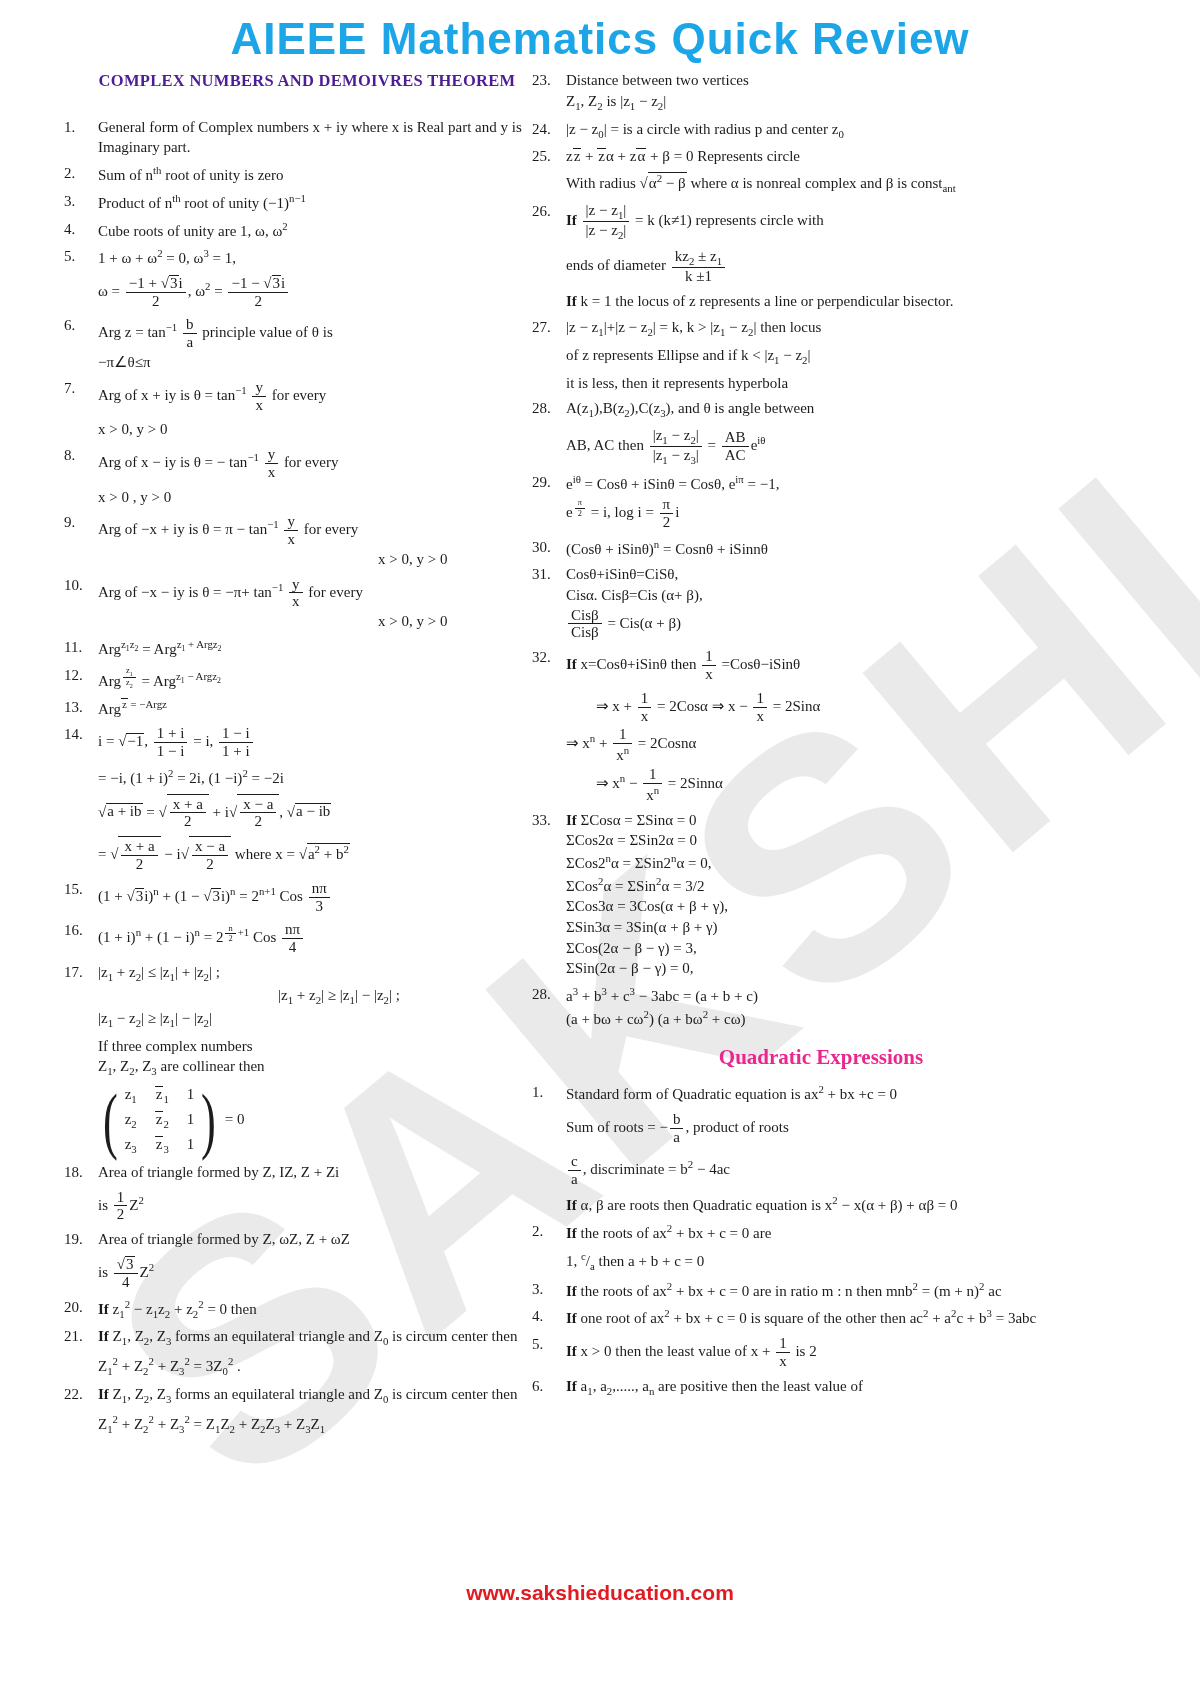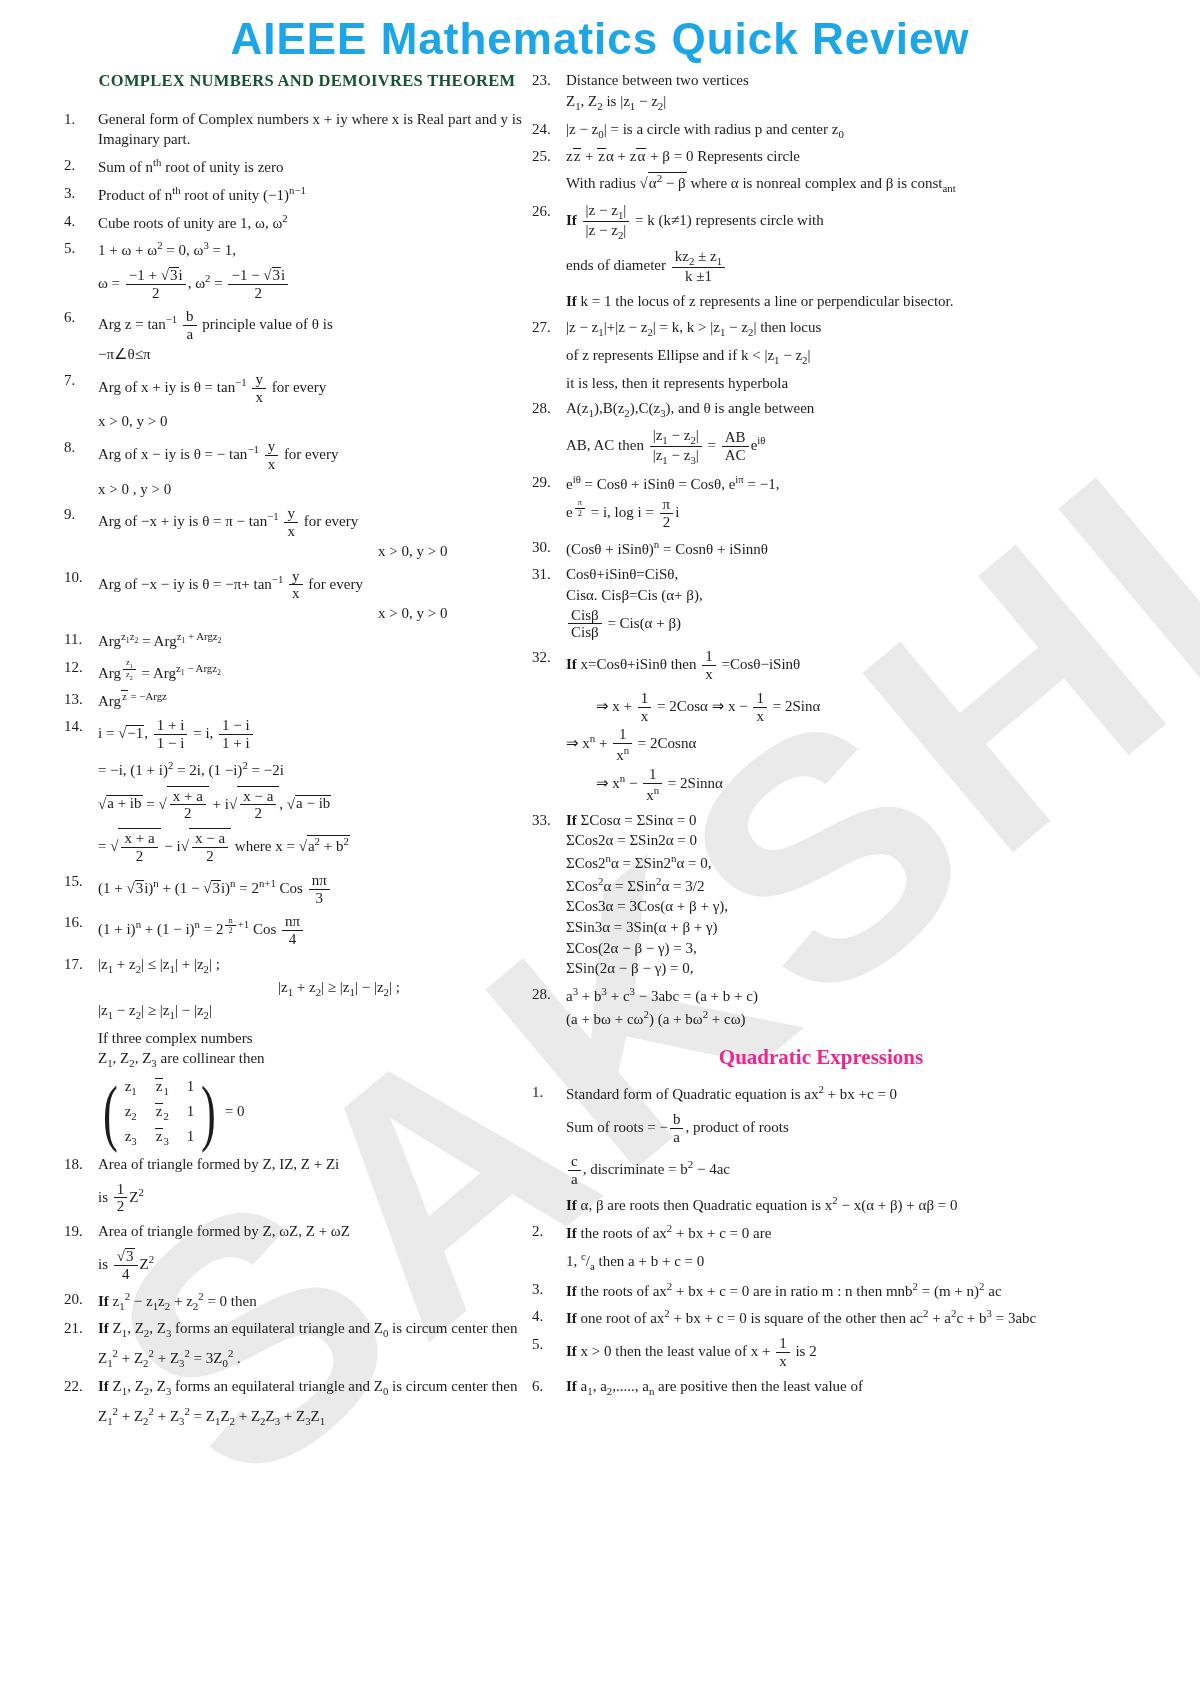--- a/index.html
+++ b/index.html
@@ -8,22 +8,22 @@
   #title{position:absolute;top:14px;left:0;width:100%;text-align:center;
          font-family:"Liberation Sans",sans-serif;font-weight:bold;font-size:44px;
          letter-spacing:1px;color:#1ca6e8;}
   #watermark{position:absolute;left:40px;top:1260px;font-family:"Liberation Sans",sans-serif;
          font-weight:bold;font-size:340px;color:rgba(150,150,150,0.20);
          transform:rotate(-40deg);transform-origin:0 0;white-space:nowrap;z-index:0;
          letter-spacing:10px;pointer-events:none;}
   .col{position:absolute;top:70px;z-index:1;font-size:15px;line-height:1.38;}
   #left-col{left:64px;width:486px;}
   #right-col{left:532px;width:578px;}
-  .sec-head{font-family:"Liberation Serif",serif;font-weight:bold;color:#14532d;
-            text-align:center;font-size:16.5px;margin-bottom:16px;letter-spacing:0.3px;}
+  .sec-head{font-family:"Liberation Serif",serif;font-weight:bold;color:#4c1d95;
+            text-align:center;font-size:16.5px;margin-bottom:24px;letter-spacing:0.3px;}
   .sec-head2{font-family:"Liberation Serif",serif;font-weight:bold;color:#ec268f;
             text-align:center;font-size:21px;margin:14px 0 10px 0;}
   .item{display:flex;margin-bottom:5px;}
   .num{flex:0 0 34px;}
   .bd{flex:1;}
   .blk{display:block;}
   .sp{margin-top:5px;} .ml180{margin-left:180px;} .ml250{}
   .ml280{margin-left:280px;} .ml30{margin-left:30px;}
   .fr{display:inline-block;vertical-align:middle;text-align:center;margin:1px 2px;}
   .fr .t{display:block;padding:0 3px;line-height:1.12;}
@@ -267,13 +267,14 @@
           <span class="bd"><b>If</b> x &gt; 0 then the least value of x + <span class="fr"><span class="t">1</span><span class="b">x</span></span> is 2</span>
         </div>
 
         <div class="item">
           <span class="num">6.</span>
           <span class="bd"><b>If</b> a<sub>1</sub>, a<sub>2</sub>,....., a<sub>n</sub> are positive then the least value of</span>
         </div>
       </div>
   </div>
 
+  <div id="footer">www.sakshieducation.com</div>
 </div>
 
 </body></html>

